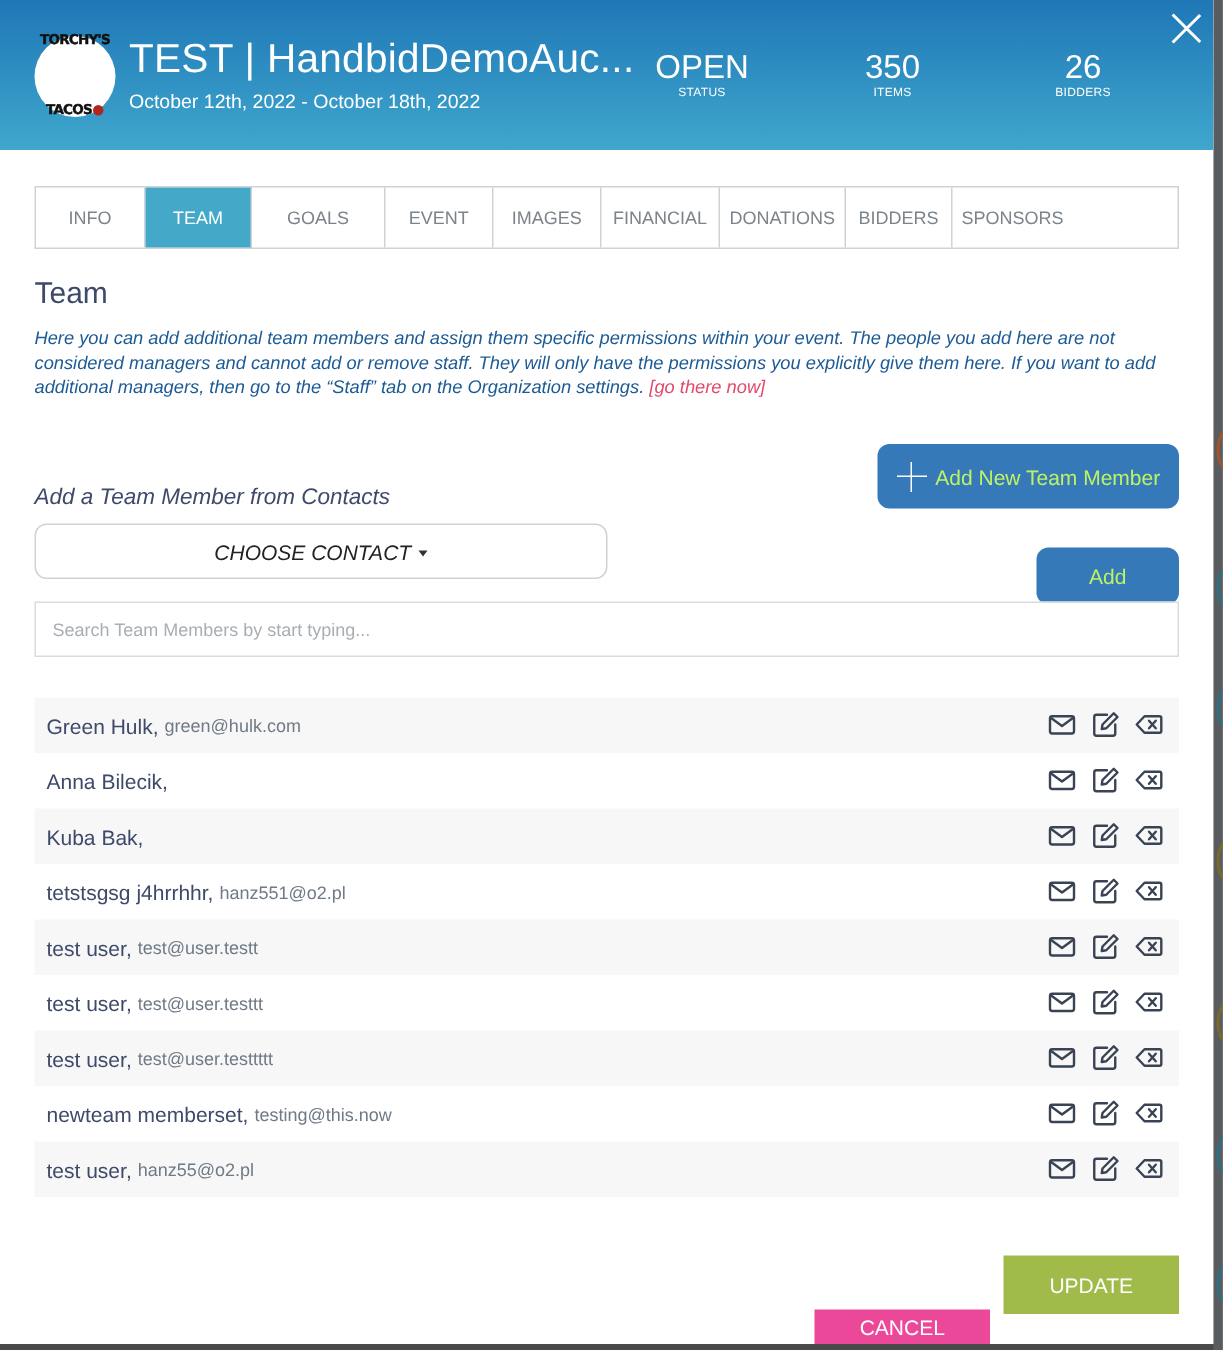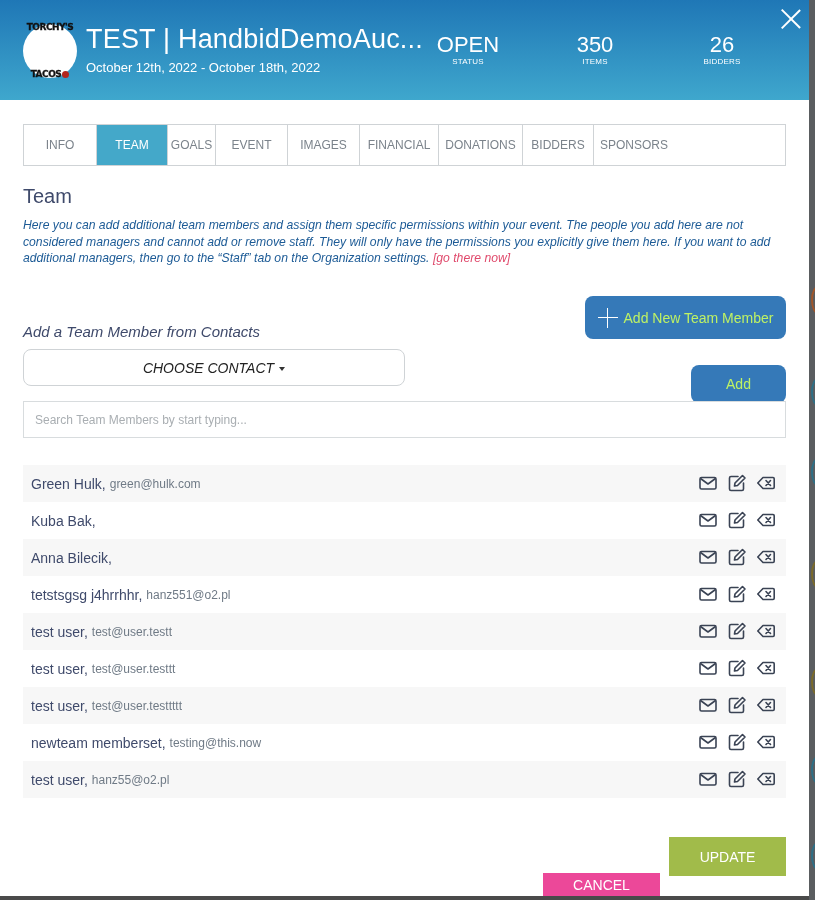--- a/index.html
+++ b/index.html
@@ -102,21 +102,21 @@
     <div class="stat" style="left:667px">
       <div class="val">26</div>
       <div class="lbl">BIDDERS</div>
     </div>
     <div class="close"></div>
   </div>
 
   <div class="tabs">
     <div class="tab" style="width:73px">INFO</div>
     <div class="tab active" style="width:71px">TEAM</div>
-    <div class="tab" style="width:48px">GOALS</div>
+    <div class="tab" style="width:89px">GOALS</div>
     <div class="tab" style="width:72px">EVENT</div>
     <div class="tab" style="width:72px">IMAGES</div>
     <div class="tab" style="width:79px">FINANCIAL</div>
     <div class="tab" style="width:84px">DONATIONS</div>
     <div class="tab" style="width:71px">BIDDERS</div>
     <div class="tab" style="width:80px">SPONSORS</div>
   </div>
 
   <div class="section-title">Team</div>
   <div class="desc"><span>Here you can add additional team members and assign them specific permissions within your event. The people you add here are not considered managers and cannot add or remove staff. They will only have the permissions you explicitly give them here. If you want to add additional managers, then go to the “Staff” tab on the Organization settings. </span><span class="link">[go there now]</span></div>
@@ -149,40 +149,40 @@
         <path d="M15.5 2.5 L18 5 L10.5 12.5 L7.5 13 L8 10 Z"></path>
       </svg>
       <svg class="icon" viewBox="0 0 20 20" fill="none" stroke="#3a4354" stroke-width="1.6" stroke-linejoin="round" stroke-linecap="round">
         <path d="M7 4.5 H17 a1.2 1.2 0 0 1 1.2 1.2 V14.3 a1.2 1.2 0 0 1 -1.2 1.2 H7 L1.8 10 Z"></path>
         <path d="M10 7.5 L14.5 12.5 M14.5 7.5 L10 12.5"></path>
       </svg>
     </div>
   </div>
 
   <div class="row">
+    <span class="name">Anna Bilecik,</span>
+    <span class="email"></span>
+    <div class="actions">
+      <svg class="icon" viewBox="0 0 20 20" fill="none" stroke="#3a4354" stroke-width="1.6" stroke-linejoin="round">
+        <rect x="2" y="4.5" width="16" height="11.5" rx="1.5"></rect>
+            <path d="M2.5 5.5 L10 11 L17.5 5.5"></path>
+      </svg>
+      <svg class="icon" viewBox="0 0 20 20" fill="none" stroke="#3a4354" stroke-width="1.6" stroke-linejoin="round" stroke-linecap="round">
+        <path d="M11 3.5 H4 a1.5 1.5 0 0 0 -1.5 1.5 V16 a1.5 1.5 0 0 0 1.5 1.5 H15 a1.5 1.5 0 0 0 1.5 -1.5 V10"></path>
+        <path d="M15.5 2.5 L18 5 L10.5 12.5 L7.5 13 L8 10 Z"></path>
+      </svg>
+      <svg class="icon" viewBox="0 0 20 20" fill="none" stroke="#3a4354" stroke-width="1.6" stroke-linejoin="round" stroke-linecap="round">
+        <path d="M7 4.5 H17 a1.2 1.2 0 0 1 1.2 1.2 V14.3 a1.2 1.2 0 0 1 -1.2 1.2 H7 L1.8 10 Z"></path>
+        <path d="M10 7.5 L14.5 12.5 M14.5 7.5 L10 12.5"></path>
+      </svg>
+    </div>
+  </div>
+
+  <div class="row">
     <span class="name">Kuba Bak,</span>
-    <span class="email"></span>
-    <div class="actions">
-      <svg class="icon" viewBox="0 0 20 20" fill="none" stroke="#3a4354" stroke-width="1.6" stroke-linejoin="round">
-        <rect x="2" y="4.5" width="16" height="11.5" rx="1.5"></rect>
-            <path d="M2.5 5.5 L10 11 L17.5 5.5"></path>
-      </svg>
-      <svg class="icon" viewBox="0 0 20 20" fill="none" stroke="#3a4354" stroke-width="1.6" stroke-linejoin="round" stroke-linecap="round">
-        <path d="M11 3.5 H4 a1.5 1.5 0 0 0 -1.5 1.5 V16 a1.5 1.5 0 0 0 1.5 1.5 H15 a1.5 1.5 0 0 0 1.5 -1.5 V10"></path>
-        <path d="M15.5 2.5 L18 5 L10.5 12.5 L7.5 13 L8 10 Z"></path>
-      </svg>
-      <svg class="icon" viewBox="0 0 20 20" fill="none" stroke="#3a4354" stroke-width="1.6" stroke-linejoin="round" stroke-linecap="round">
-        <path d="M7 4.5 H17 a1.2 1.2 0 0 1 1.2 1.2 V14.3 a1.2 1.2 0 0 1 -1.2 1.2 H7 L1.8 10 Z"></path>
-        <path d="M10 7.5 L14.5 12.5 M14.5 7.5 L10 12.5"></path>
-      </svg>
-    </div>
-  </div>
-
-  <div class="row">
-    <span class="name">Anna Bilecik,</span>
     <span class="email"></span>
     <div class="actions">
       <svg class="icon" viewBox="0 0 20 20" fill="none" stroke="#3a4354" stroke-width="1.6" stroke-linejoin="round">
         <rect x="2" y="4.5" width="16" height="11.5" rx="1.5"></rect>
             <path d="M2.5 5.5 L10 11 L17.5 5.5"></path>
       </svg>
       <svg class="icon" viewBox="0 0 20 20" fill="none" stroke="#3a4354" stroke-width="1.6" stroke-linejoin="round" stroke-linecap="round">
         <path d="M11 3.5 H4 a1.5 1.5 0 0 0 -1.5 1.5 V16 a1.5 1.5 0 0 0 1.5 1.5 H15 a1.5 1.5 0 0 0 1.5 -1.5 V10"></path>
         <path d="M15.5 2.5 L18 5 L10.5 12.5 L7.5 13 L8 10 Z"></path>
       </svg>

